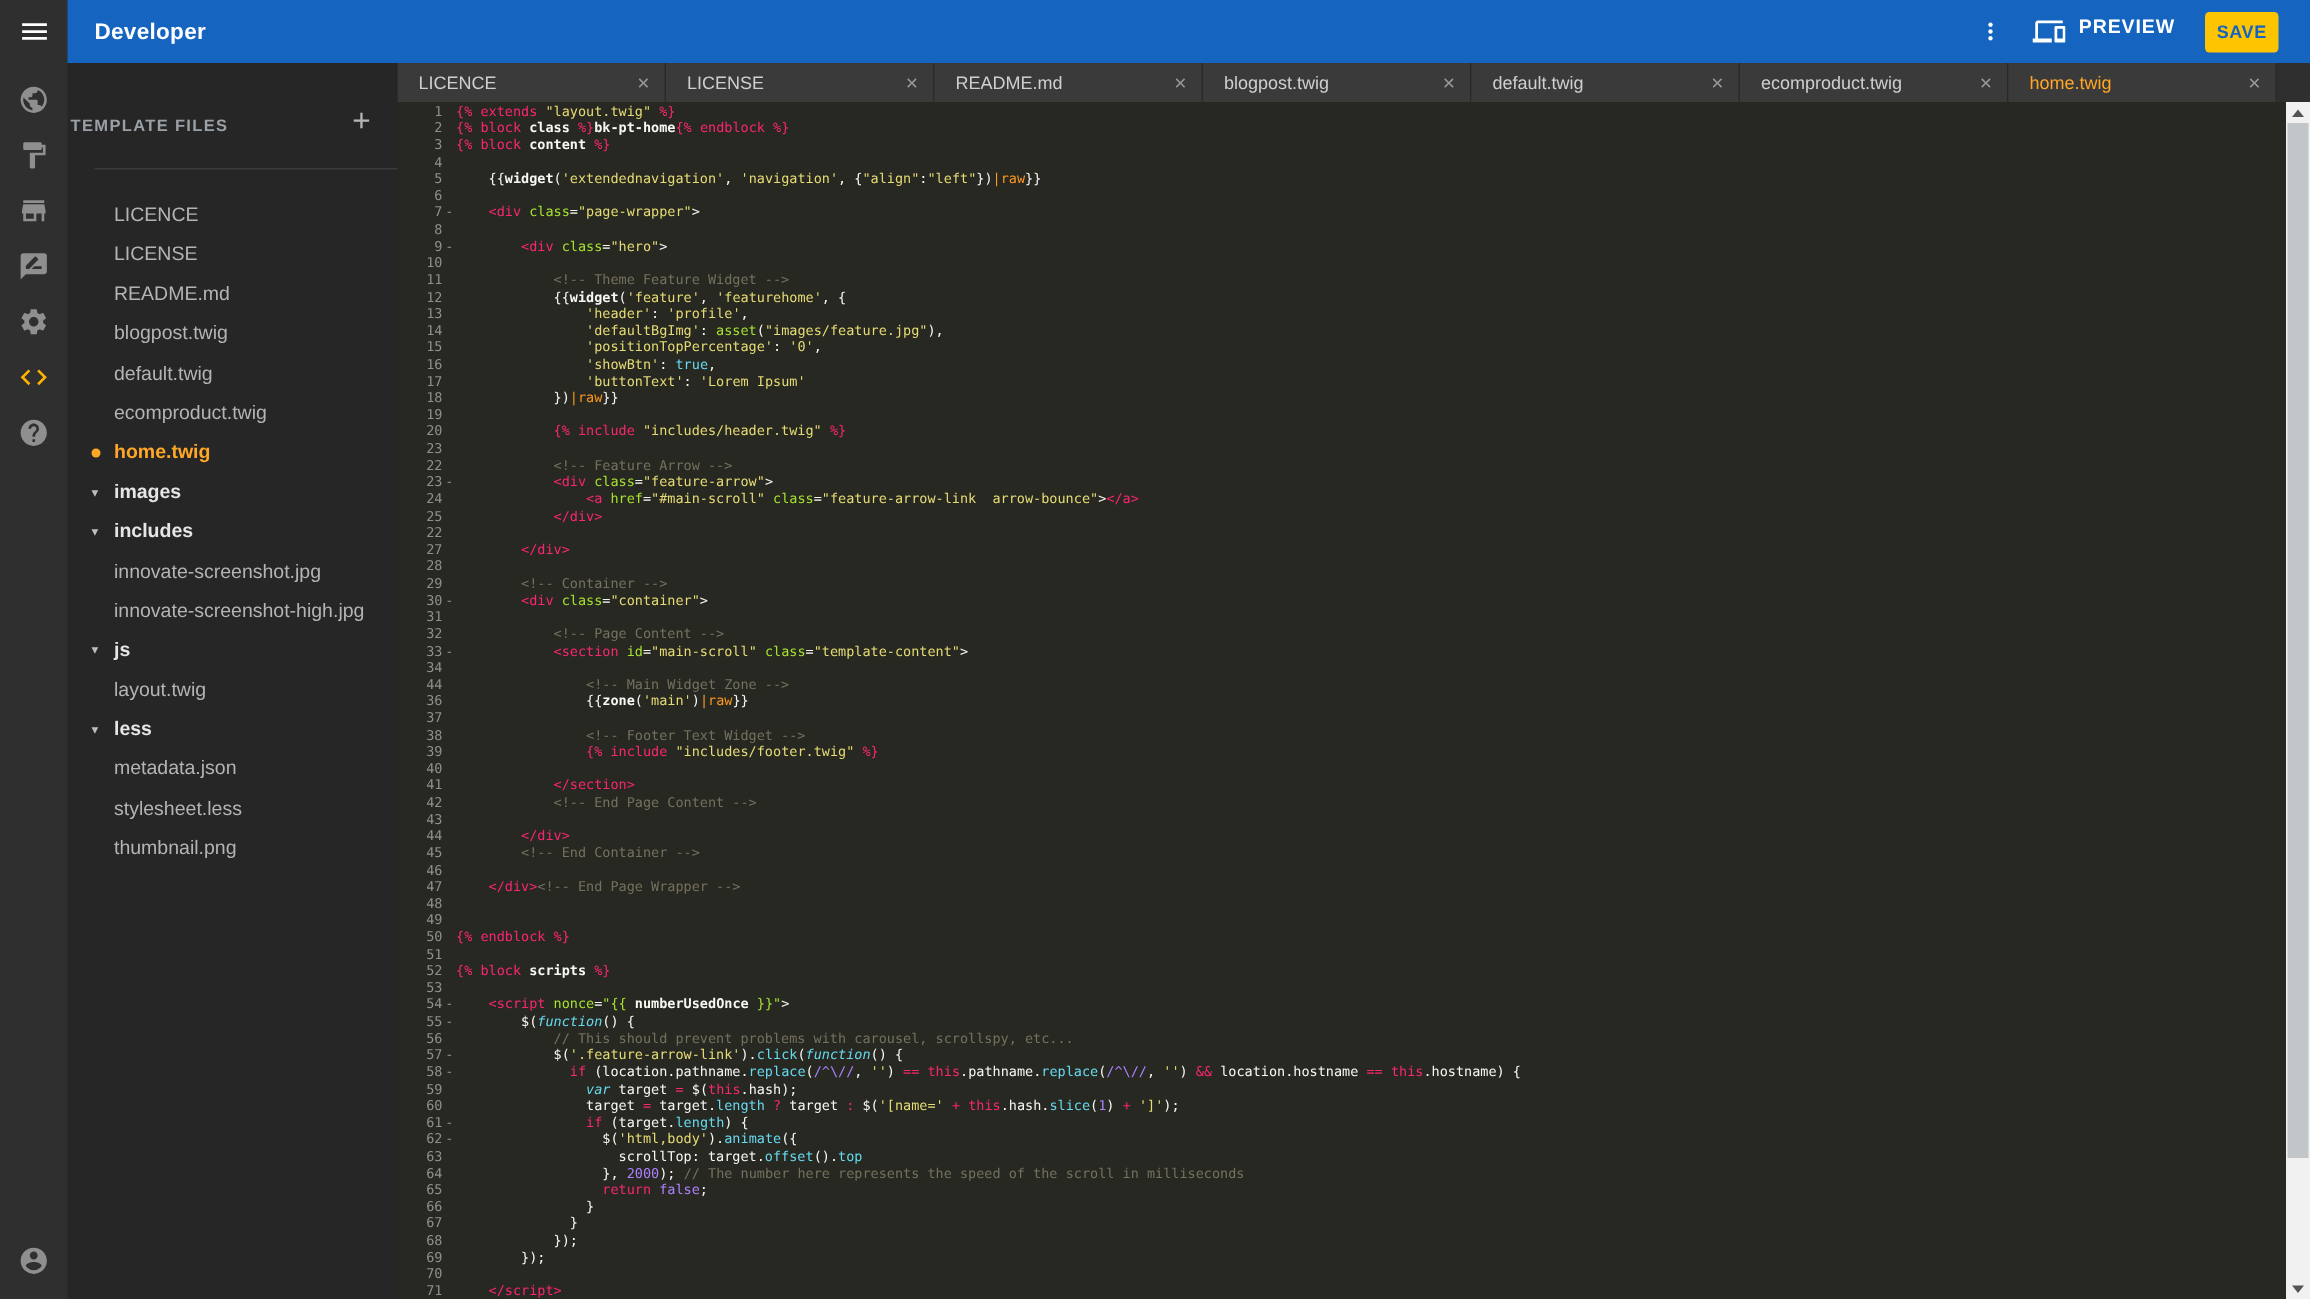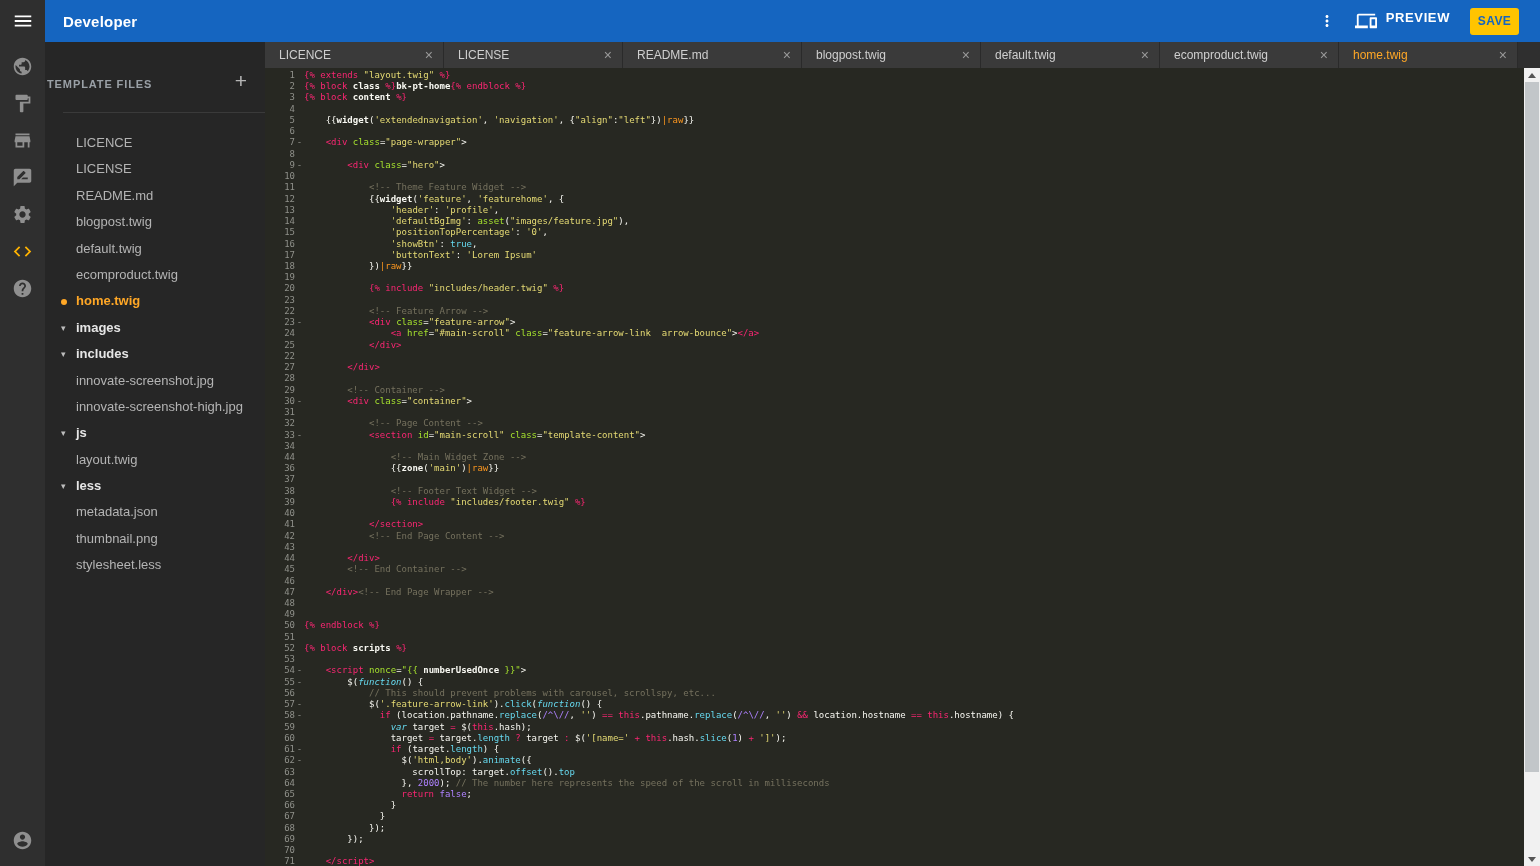--- a/index.html
+++ b/index.html
@@ -132,22 +132,22 @@
         <div class="sitem"><span class="slabel">ecomproduct.twig</span></div>
         <div class="sitem active"><span class="dot"></span><span class="slabel">home.twig</span></div>
         <div class="sitem folder"><span class="arrow">▾</span><span class="slabel">images</span></div>
         <div class="sitem folder"><span class="arrow">▾</span><span class="slabel">includes</span></div>
         <div class="sitem"><span class="slabel">innovate-screenshot.jpg</span></div>
         <div class="sitem"><span class="slabel">innovate-screenshot-high.jpg</span></div>
         <div class="sitem folder"><span class="arrow">▾</span><span class="slabel">js</span></div>
         <div class="sitem"><span class="slabel">layout.twig</span></div>
         <div class="sitem folder"><span class="arrow">▾</span><span class="slabel">less</span></div>
         <div class="sitem"><span class="slabel">metadata.json</span></div>
+        <div class="sitem"><span class="slabel">stylesheet.less</span></div>
         <div class="sitem"><span class="slabel">thumbnail.png</span></div>
-        <div class="sitem"><span class="slabel">stylesheet.less</span></div>
       </div>
   </div>
 
   <div class="main">
     <div class="tabbar">
         <div class="tab">
           <span class="tab-label">LICENCE</span>
           <span class="tab-close">×</span>
         </div>
         <div class="tab">

